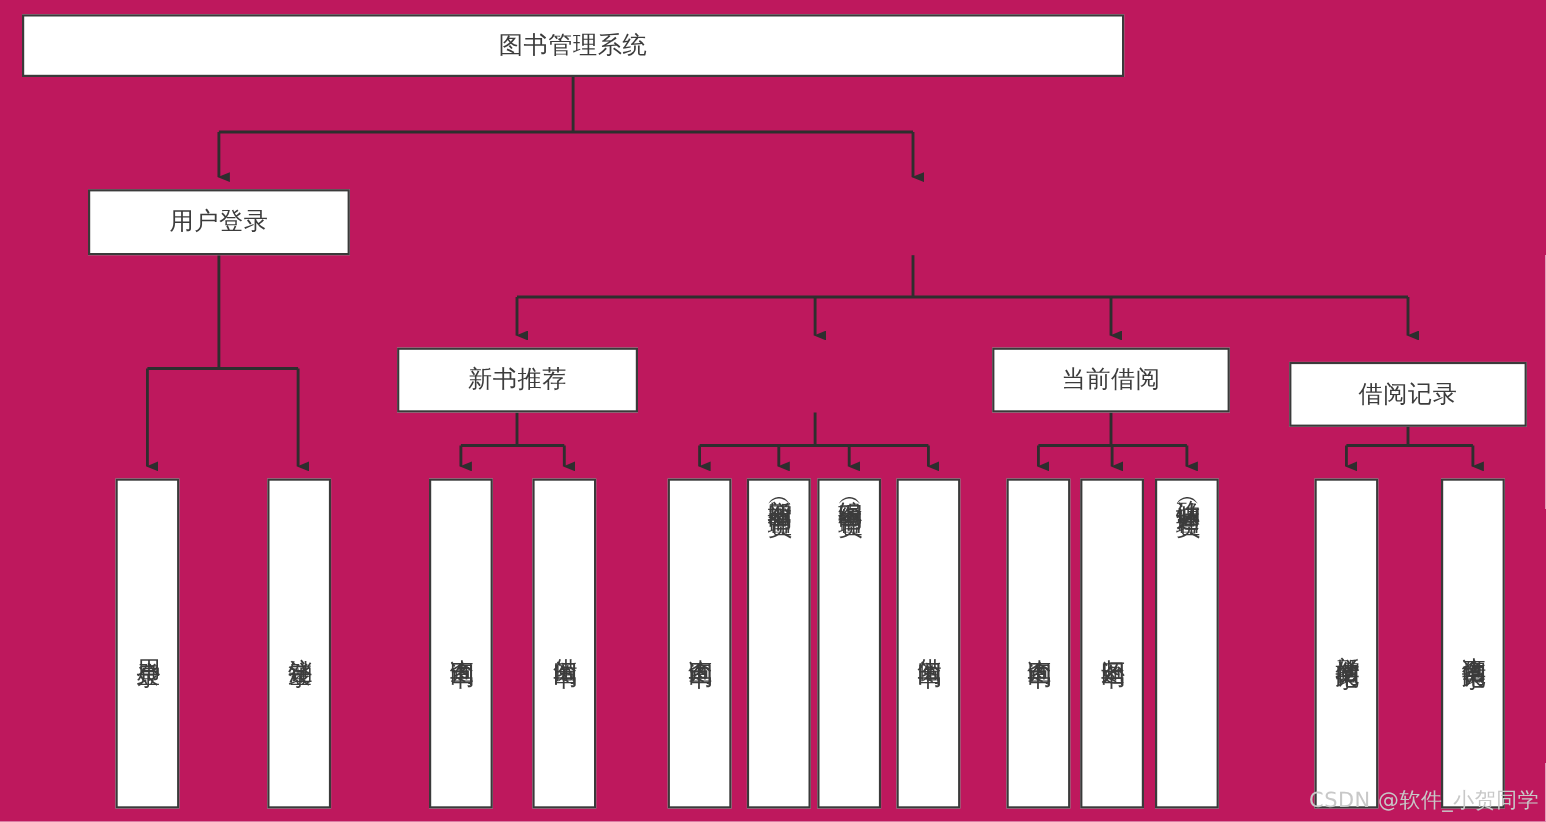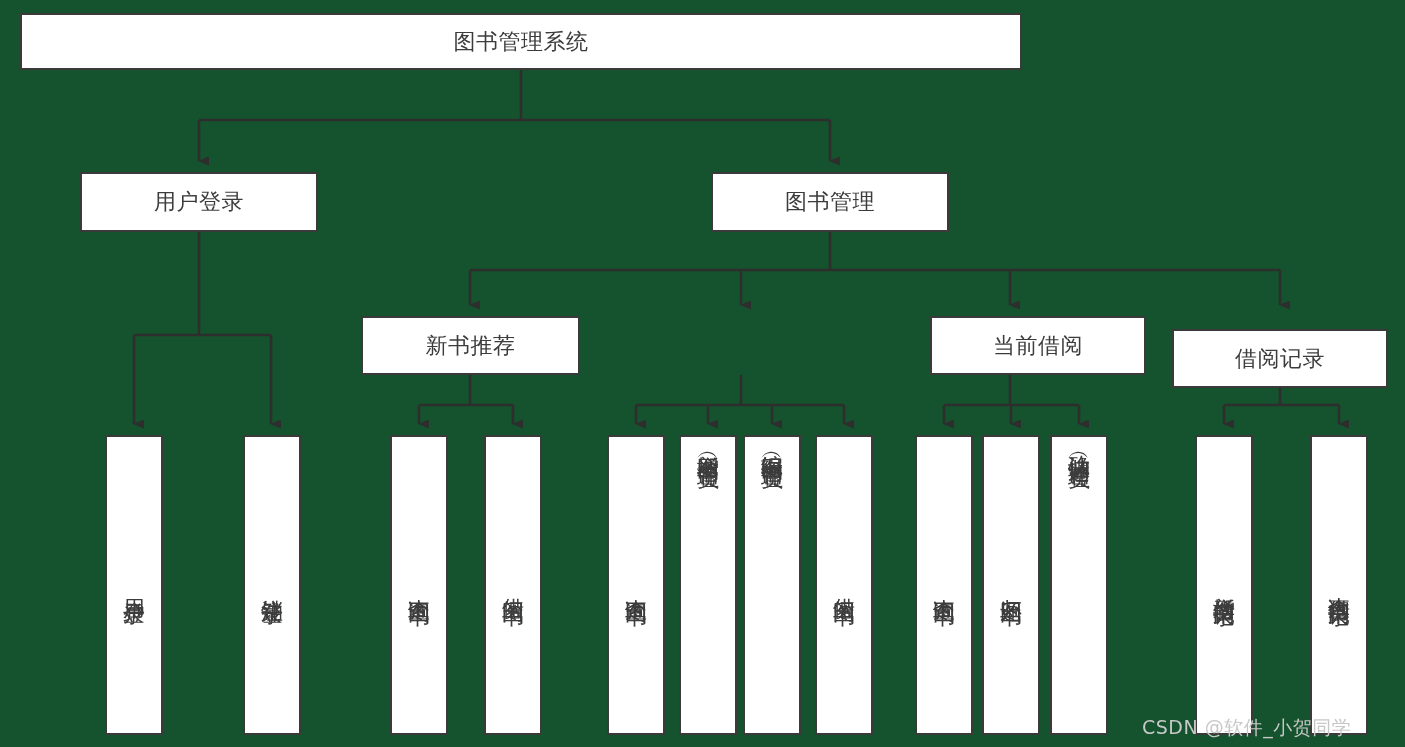--- a/index.html
+++ b/index.html
@@ -7,21 +7,21 @@
     padding: 0;
     background: #ffffff;
   }
   body {
     font-family: "DejaVu Sans", "Liberation Sans", sans-serif;
   }
   #canvas {
     position: relative;
     width: 1405px;
     height: 747px;
-    background: #14532d;
+    background: #be185d;
     overflow: hidden;
   }
   #edges {
     position: absolute;
     left: 0;
     top: 0;
     width: 1405px;
     height: 747px;
     pointer-events: none;
   }
@@ -132,28 +132,25 @@
     </g>
   </svg>
 
   <div class="node root horizontal" style="left:20px; top:13px; width:1002px; height:57px;">
     <span class="label">图书管理系统</span>
   </div>
 
   <div class="node horizontal" style="left:80px; top:172px; width:238px; height:60px;">
     <span class="label">用户登录</span>
   </div>
-  <div class="node horizontal" style="left:711px; top:172px; width:238px; height:60px;">
-    <span class="label">图书管理</span>
-  </div>
 
   <div class="node horizontal" style="left:361px; top:316px; width:219px; height:59px;">
     <span class="label">新书推荐</span>
   </div>
-  <div class="node horizontal" style="left:902px; top:316px; width:216px; height:59px;margin-left:28px;">
+  <div class="node horizontal" style="left:902px; top:316px; width:216px; height:59px;">
     <span class="label">当前借阅</span>
   </div>
   <div class="node horizontal" style="left:1172px; top:316px; width:216px; height:59px;margin-top:13px;">
     <span class="label">借阅记录</span>
   </div>
 
   <div class="node vertical align-mid" style="left:105px; top:435px; width:58px; height:300px;">
     <span class="label">用户登录</span>
   </div>
   <div class="node vertical align-mid" style="left:243px; top:435px; width:58px; height:300px;">
@@ -190,15 +187,15 @@
     <span class="label">确认归还（管理员）</span>
   </div>
 
   <div class="node vertical align-mid" style="left:1195px; top:435px; width:58px; height:300px;">
     <span class="label">新增借阅记录</span>
   </div>
   <div class="node vertical align-mid" style="left:1310px; top:435px; width:58px; height:300px;">
     <span class="label">查询借阅记录</span>
   </div>
 
-  <div class="watermark" style="left:1142px; top:715px;text-align:center;">CSDN @软件_小贺同学</div>
+  <div class="watermark" style="left:1190px; top:715px;text-align:center;">CSDN @软件_小贺同学</div>
 
 </div>
 
 </body></html>

